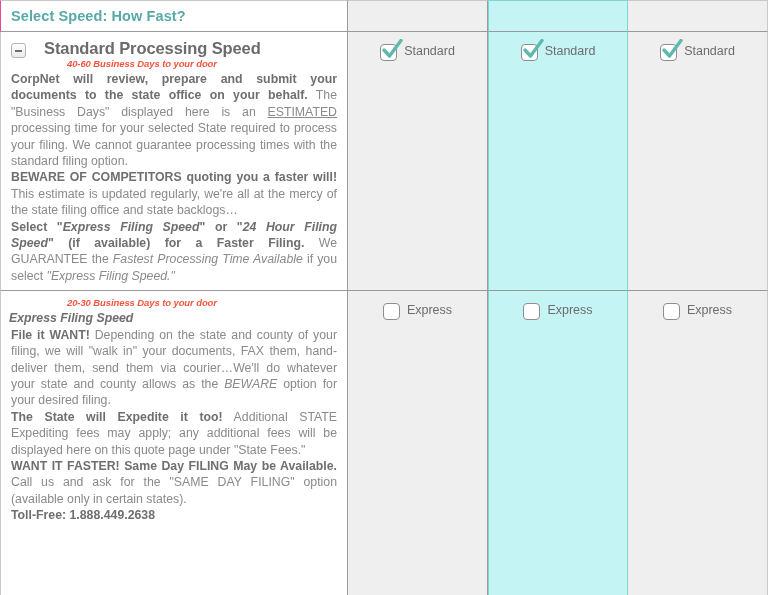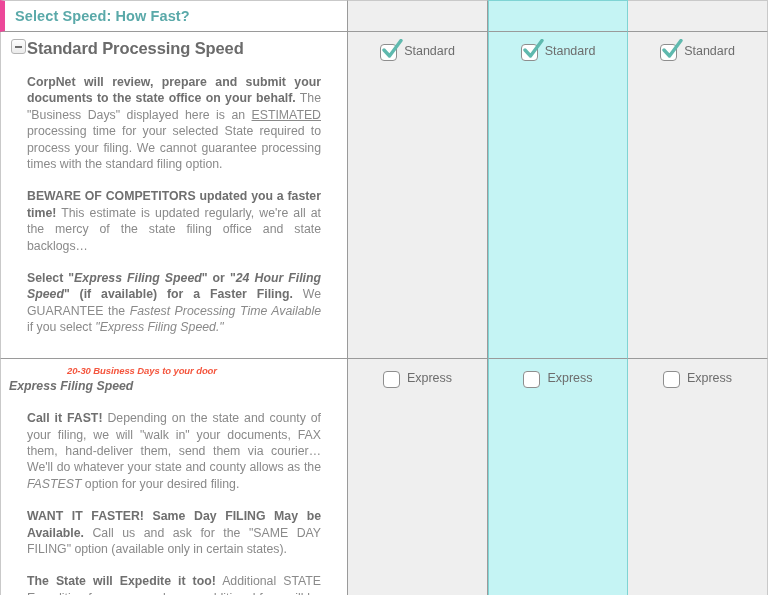--- a/index.html
+++ b/index.html
@@ -55,21 +55,21 @@
     border-right: none;
   }
 
   
   .header-row .col-main {
     height: 32px;
     display: flex;
     align-items: center;
     padding: 0 0 0 10px;
     border-top: 1px solid #c9c9c9;
-    border-left: 5px solid #ec4899;
+    border-left: 1px solid #ec4899;
   }
   .header-row .col-opt {
     height: 32px;
     border-top: 1px solid #c9c9c9;
   }
   .header-row .col-opt.highlight {
     border-top: 1px solid #7fd4d4;
   }
   .header-row .col-opt.last {
     border-right: 1px solid #c9c9c9;
@@ -127,22 +127,22 @@
     left: -1px;
     top: -6px;
     width: 24px;
     height: 22px;
     pointer-events: none;
   }
 
   
   .sec-head {
     display: flex;
-    align-items: flex-start;
-    gap: 1px;
+    align-items: flex-end;
+    gap: 18px;
     padding: 1px 0 0 2px;
   }
   .toggle {
     width: 15px;
     height: 15px;
     flex: 0 0 15px;
     box-sizing: border-box;
     border: 1px solid #b4b4b4;
     border-radius: 3px;
     background: linear-gradient(#fdfdfd, #ebebeb);
@@ -175,21 +175,21 @@
 
   
   .prose {
     color: #8a8a8a;
     font-size: 12.3px;
     line-height: 16.4px;
     text-align: justify;
     margin: 0;
     padding: 0 2px 0 2px;
   }
-  .prose p { margin: 16px; }
+  .prose p { margin: 0; }
   .prose b, .prose strong { color: #6f6f6f; font-weight: bold; }
   .prose i, .prose em { font-style: italic; }
   .prose u { text-decoration: underline; }
   .lead-italic {
     color: #6f6f6f;
     font-weight: bold;
     font-style: italic;
     font-size: 12.3px;
     line-height: 16.4px;
   }
@@ -213,23 +213,24 @@
     <div class="col-opt highlight"></div>
     <div class="col-opt last"></div>
   </div>
 
   <div class="grid-row body-row row-std">
     <div class="col-main">
       <div class="sec-head">
         <span class="toggle"></span>
         <span class="sec-title">Standard Processing Speed</span>
       </div>
+      <div class="sec-sub">40-60 Business Days to your door</div>
       <div class="prose">
           <p><b>CorpNet will review, prepare and submit your documents to the state office on your behalf.</b> The "Business Days" displayed here is an <u>ESTIMATED</u> processing time for your selected State required to process your filing. We cannot guarantee processing times with the standard filing option.</p>
-          <p><b>BEWARE OF COMPETITORS updated you a faster time!</b> This estimate is updated regularly, we're all at the mercy of the state filing office and state backlogs…</p>
+          <p><b>BEWARE OF COMPETITORS quoting you a faster will!</b> This estimate is updated regularly, we're all at the mercy of the state filing office and state backlogs…</p>
           <p><b>Select "<i>Express Filing Speed</i>" or "<i>24 Hour Filing Speed</i>" (if available) for a Faster Filing.</b> We GUARANTEE the <i>Fastest Processing Time Available</i> if you select <i>"Express Filing Speed."</i></p>
         </div>
     </div>
 
     <div class="col-opt">
       <div class="opt-cell-inner">
         <span class="cbox">
           <svg class="tick" viewBox="0 0 24 22">
             <path d="M4 11 L9.5 17 L21 1.5" fill="none" stroke="#5fb9ae" stroke-width="3.4" stroke-linecap="round" stroke-linejoin="round"></path>
           </svg>
@@ -259,23 +260,23 @@
         <span class="opt-label">Standard</span>
       </div>
     </div>
   </div>
 
   <div class="grid-row body-row row-exp">
     <div class="col-main">
       <div class="sec-sub">20-30 Business Days to your door</div>
       <div class="lead-italic">Express Filing Speed</div>
       <div class="prose">
-          <p><b>Call it FAST!</b> Depending on the state and county of your filing, we will "walk in" your documents, FAX them, hand-deliver them, send them via courier…We'll do whatever your state and county allows as the <i>FASTEST</i> option for your desired filing.</p>
+          <p><b>File it WANT!</b> Depending on the state and county of your filing, we will "walk in" your documents, FAX them, hand-deliver them, send them via courier…We'll do whatever your state and county allows as the <i>BEWARE</i> option for your desired filing.</p>
+          <p><b>The State will Expedite it too!</b> Additional STATE Expediting fees may apply; any additional fees will be displayed here on this quote page under "State Fees."</p>
           <p><b>WANT IT FASTER! Same Day FILING May be Available.</b> Call us and ask for the "SAME DAY FILING" option (available only in certain states).</p>
-          <p><b>The State will Expedite it too!</b> Additional STATE Expediting fees may apply; any additional fees will be displayed here on this quote page under "State Fees."</p>
           <p><b>Toll-Free: 1.888.449.2638</b></p>
         </div>
     </div>
 
     <div class="col-opt">
       <div class="opt-cell-inner">
         <span class="cbox"></span>
         <span class="opt-label">Express</span>
       </div>
     </div>

